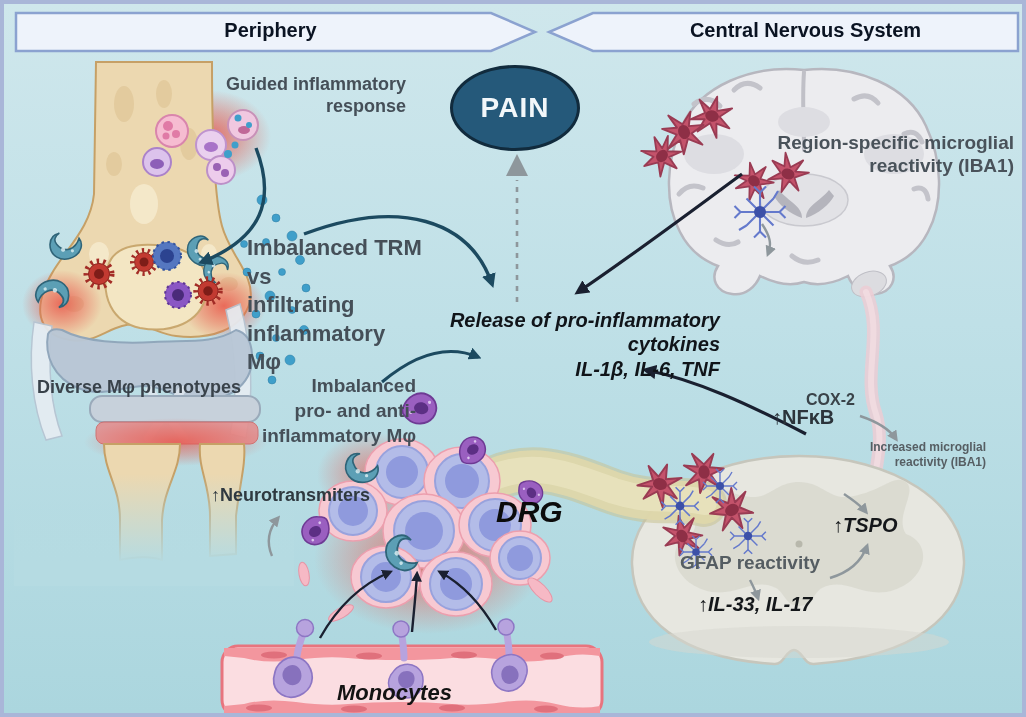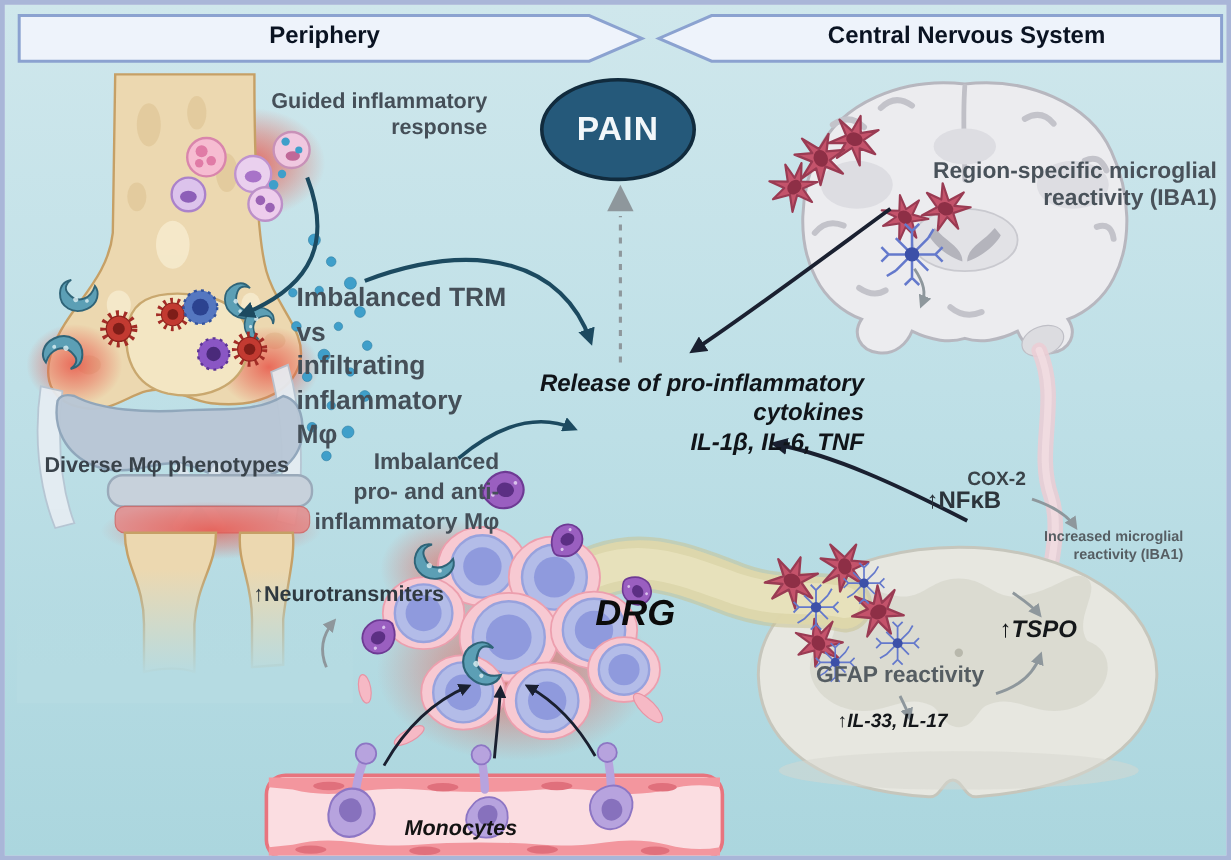--- a/index.html
+++ b/index.html
@@ -354,25 +354,25 @@
 <div class="t slate" style="left:243px;top:230px;width:190px;font-size:22px;line-height:1.3;">Imbalanced TRM vs
 infiltrating
 inflammatory
  Mφ</div>
 <div class="t slate" style="left:33px;top:347px;font-size:18px;color:#39424a;margin-top:26px;">Diverse Mφ phenotypes</div>
 <div class="t slate" style="left:207px;top:481px;font-size:18px;color:#2f3940;">↑Neurotransmiters</div>
 <div class="t slate center" style="left:248px;top:369px;width:164px;font-size:19px;line-height:1.32;">Imbalanced
 pro- and anti-
 inflammatory Mφ</div>
 <div class="t dark" style="left:492px;top:490px;font-size:30px;color:#0b0b0b;">DRG</div>
-<div class="t dark" style="left:333px;top:676px;font-size:18px;color:#131313;">Monocytes</div>
+<div class="t dark" style="left:333px;top:676px;font-size:22px;color:#131313;">Monocytes</div>
 
 <div class="t slate center" style="left:748px;top:127px;width:262px;font-size:19px;color:#49525a;">Region-specific microglial
 reactivity (IBA1)</div>
 <div class="t slate" style="left:802px;top:386px;font-size:16px;font-weight:600;color:#3a4349;">COX-2</div>
 <div class="t slate" style="left:768px;top:401px;font-size:20px;color:#2c343b;">↑NFκB</div>
 <div class="t slate center" style="left:742px;top:436px;width:240px;font-size:12px;color:#565e63;">Increased microglial
 reactivity (IBA1)</div>
 <div class="t dark" style="left:829px;top:509px;font-size:20px;color:#14171a;">↑TSPO</div>
 <div class="t slate" style="left:676px;top:547px;font-size:19px;color:#555d62;text-align:right;">GFAP reactivity</div>
-<div class="t dark" style="left:694px;top:588px;font-size:16px;color:#14171a;">↑IL-33, IL-17</div>
+<div class="t dark" style="left:694px;top:588px;font-size:20px;color:#14171a;">↑IL-33, IL-17</div>
 
 </div>
 
 </body></html>

